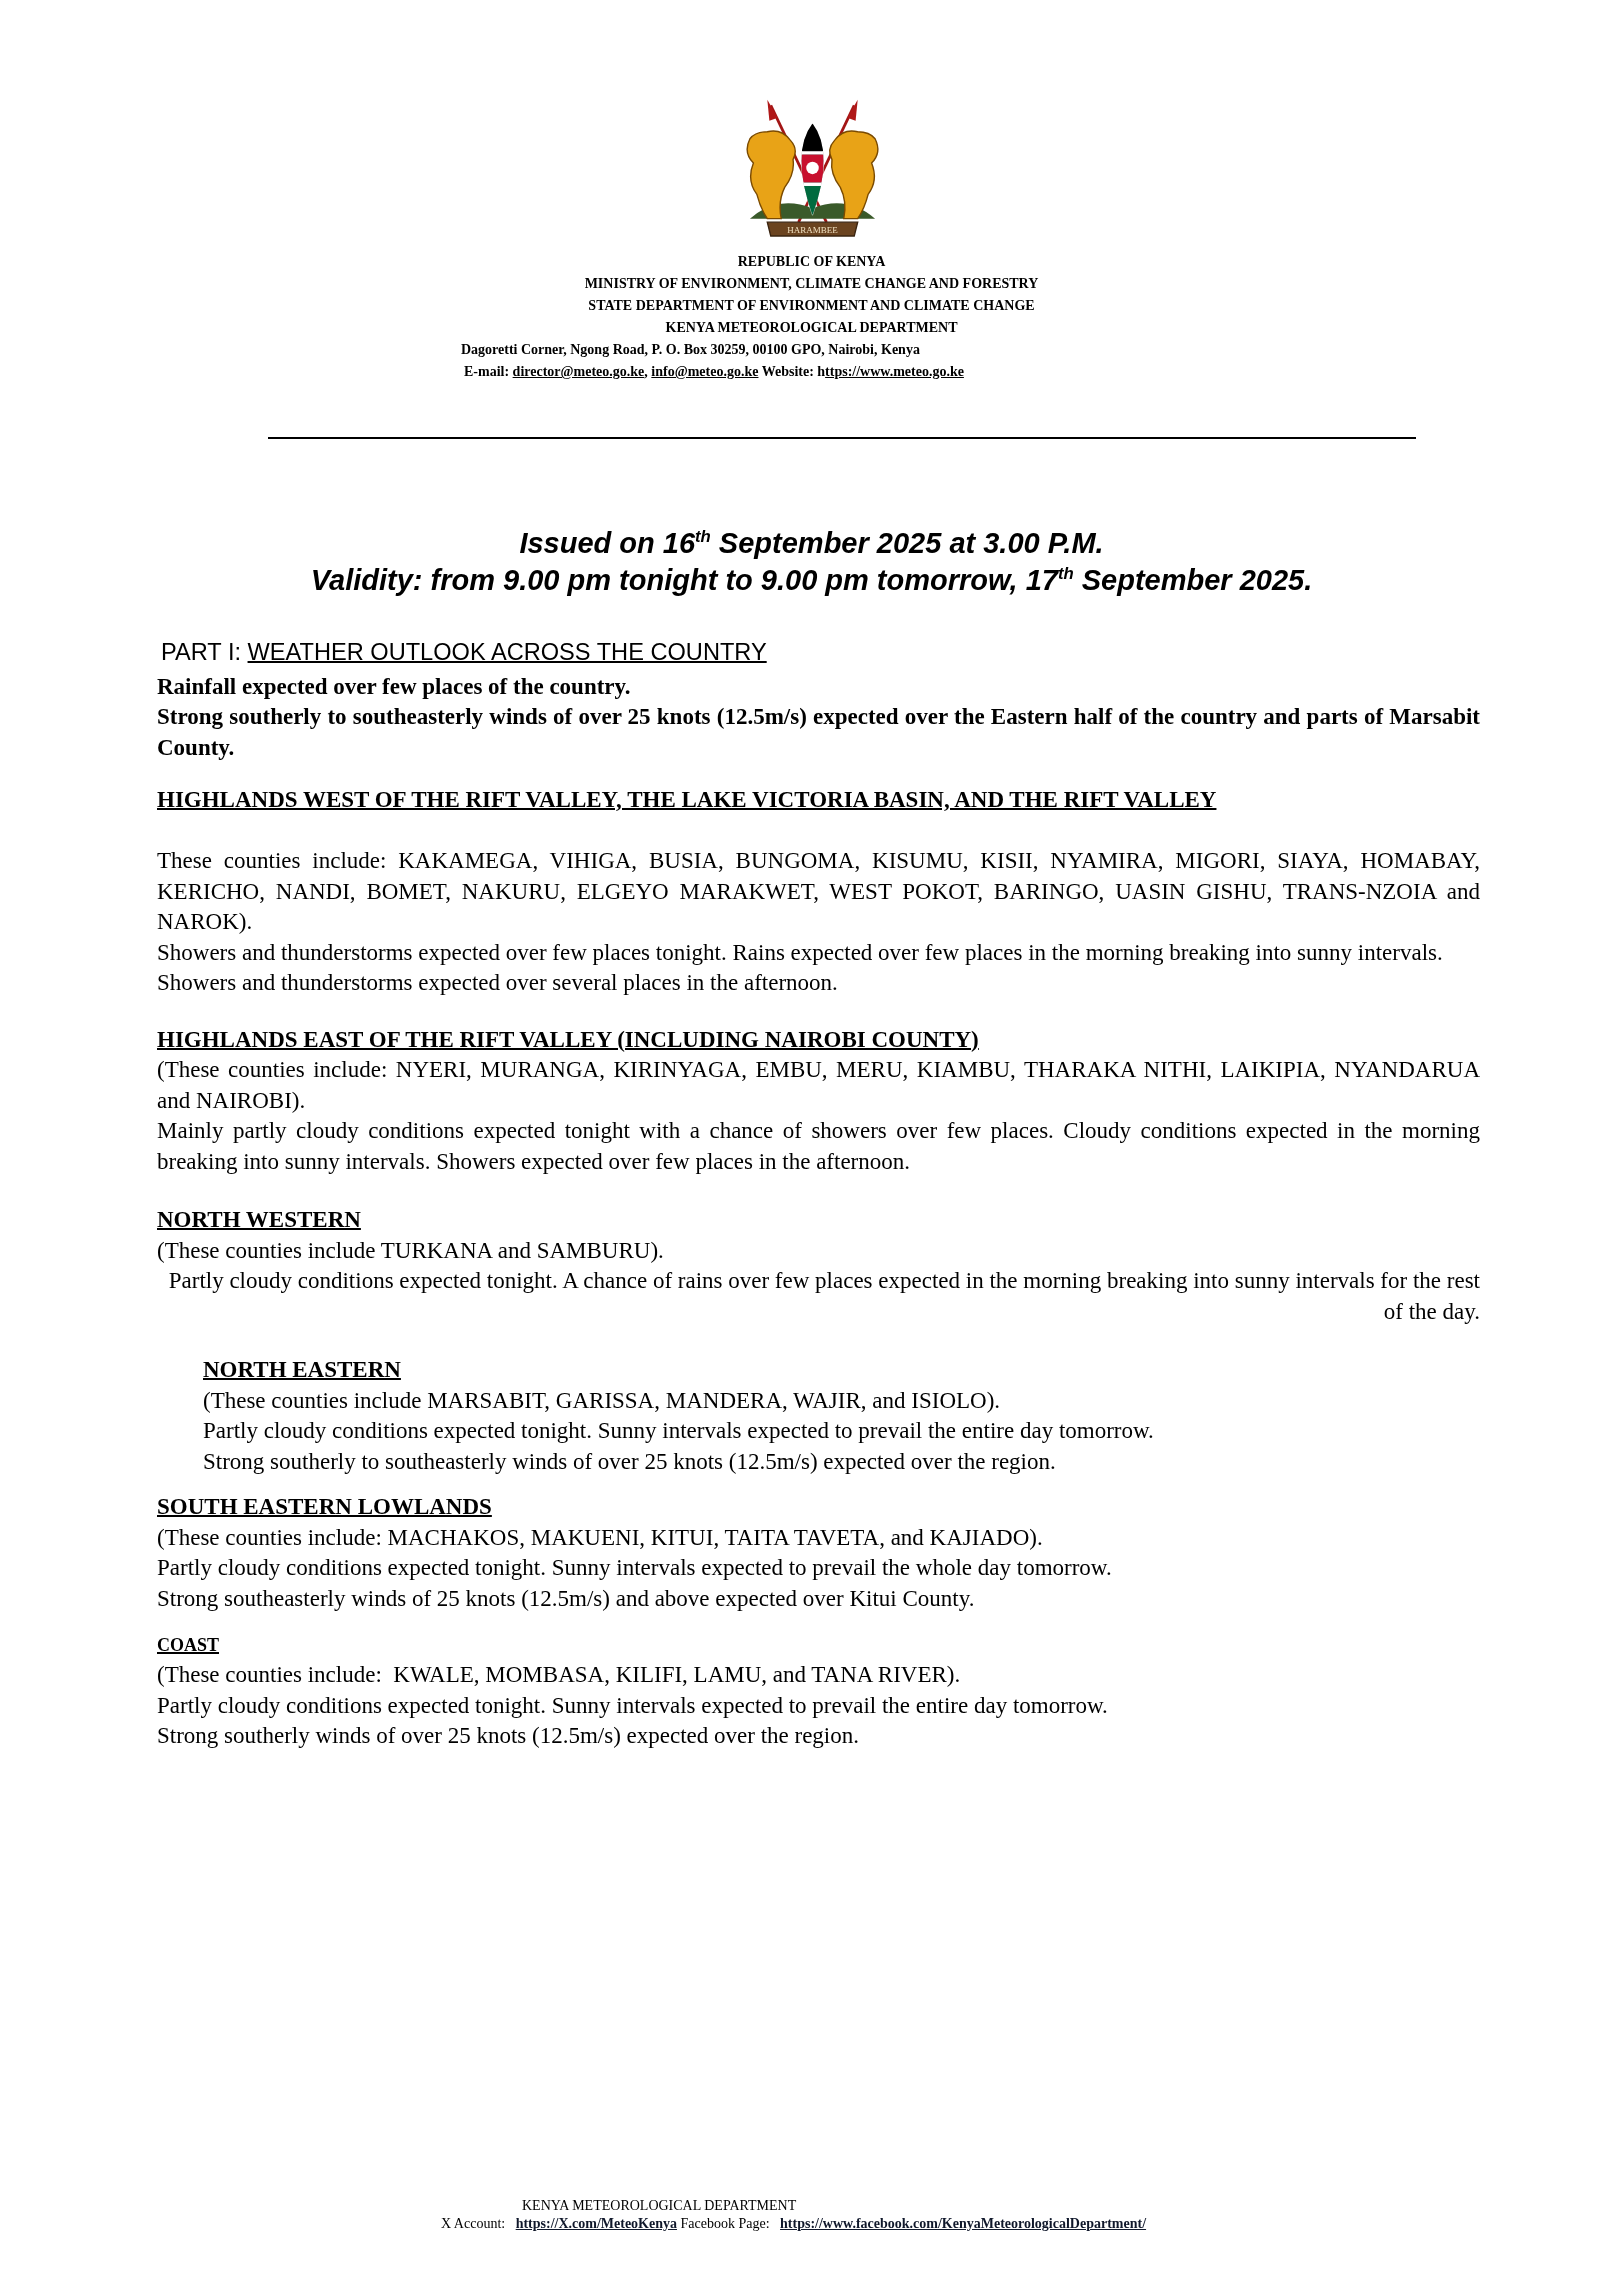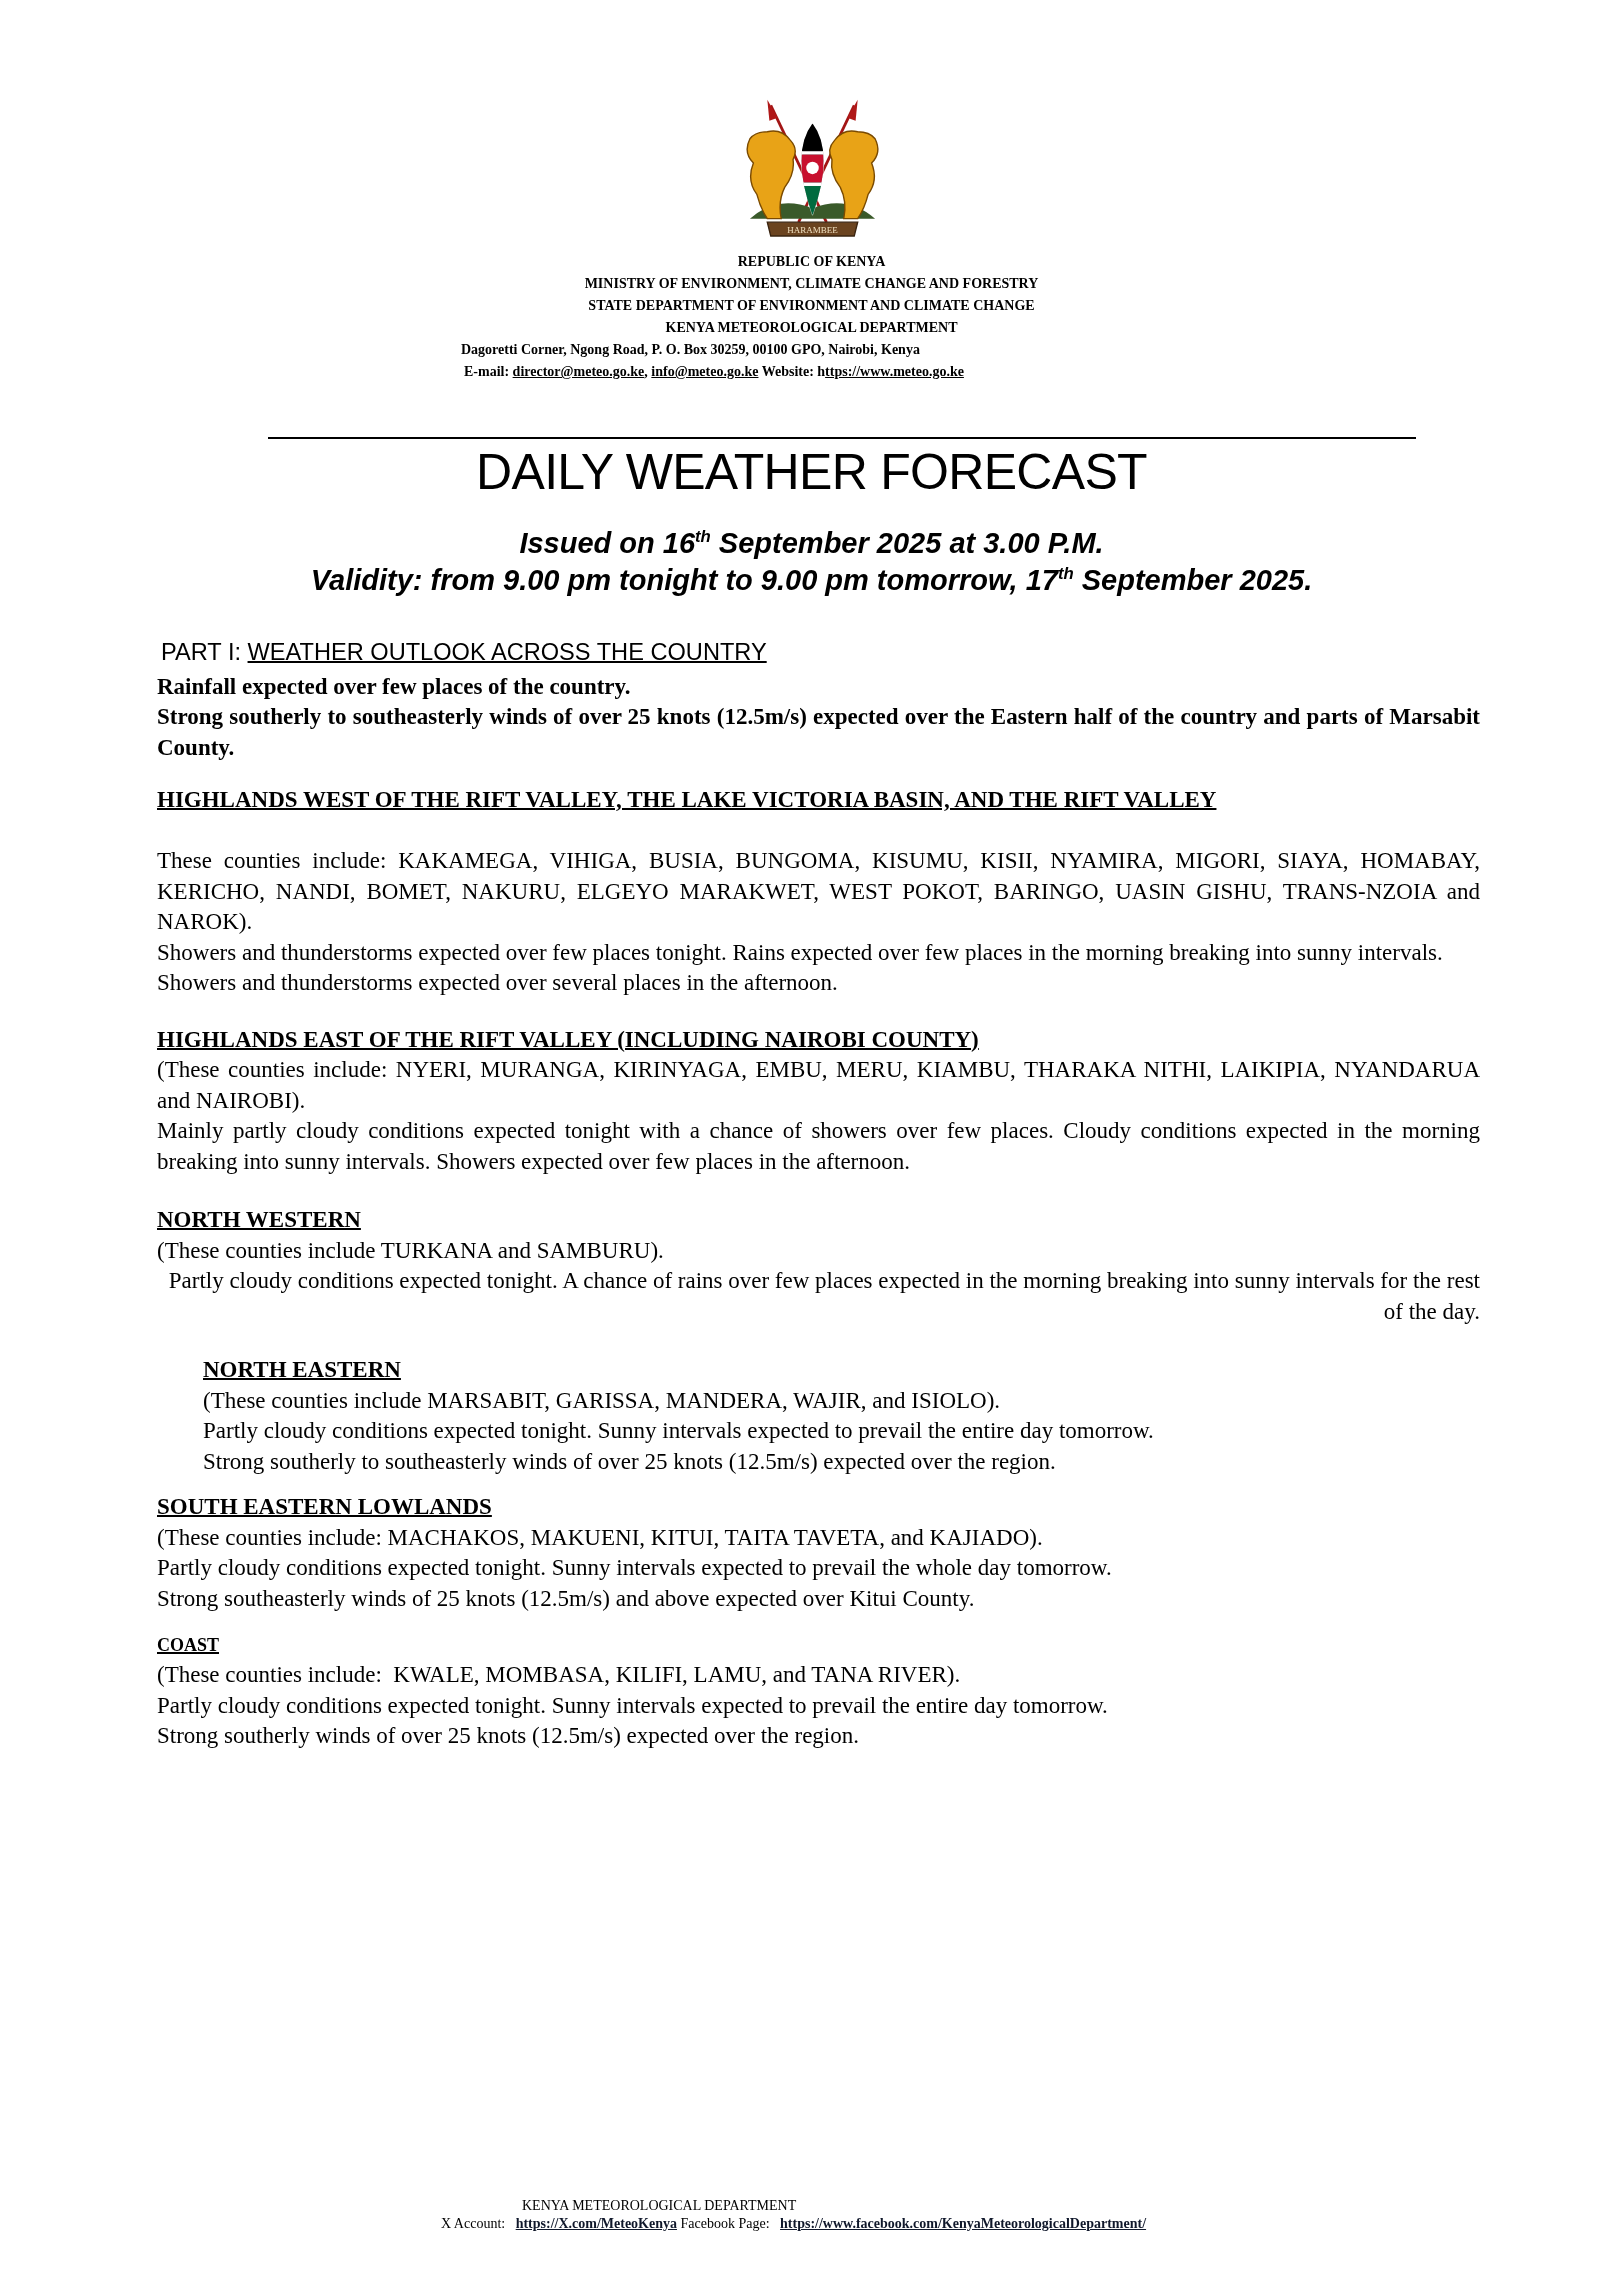--- a/index.html
+++ b/index.html
@@ -76,21 +76,20 @@
     <span class="line">REPUBLIC OF KENYA</span>
     <span class="line">MINISTRY OF ENVIRONMENT, CLIMATE CHANGE AND FORESTRY</span>
     <span class="line">STATE DEPARTMENT OF ENVIRONMENT AND CLIMATE CHANGE</span>
     <span class="line">KENYA METEOROLOGICAL DEPARTMENT</span>
     <span class="line addr-left">Dagoretti Corner, Ngong Road, P. O. Box 30259, 00100 GPO, Nairobi, Kenya</span>
     <span class="line contact"><span>E-mail: </span><span class="u">director@meteo.go.ke</span><span>, </span><span class="u">info@meteo.go.ke</span><span> Website: h</span><span class="u">ttps://www.meteo.go.ke</span></span>
   </div>
 
   <div class="rule"></div>
 
-  <div class="title">DAILY WEATHER FORECAST</div>
 
   <div class="issued">
     <div><span>Issued on 16</span><sup>th</sup><span> September 2025 at 3.00 P.M.</span></div>
     <div><span>Validity: from 9.00 pm tonight to 9.00 pm tomorrow, 17</span><sup>th</sup><span> September 2025.</span></div>
   </div>
 
   <div class="content">
     <p class="part-head"><span>PART I: </span><span class="u">WEATHER OUTLOOK ACROSS THE COUNTRY</span></p>
     <p class="outlook">Rainfall expected over few places of the country.</p>
     <p class="outlook">Strong southerly to southeasterly winds of over 25 knots (12.5m/s) expected over the Eastern half of the country and parts of Marsabit County.</p>

